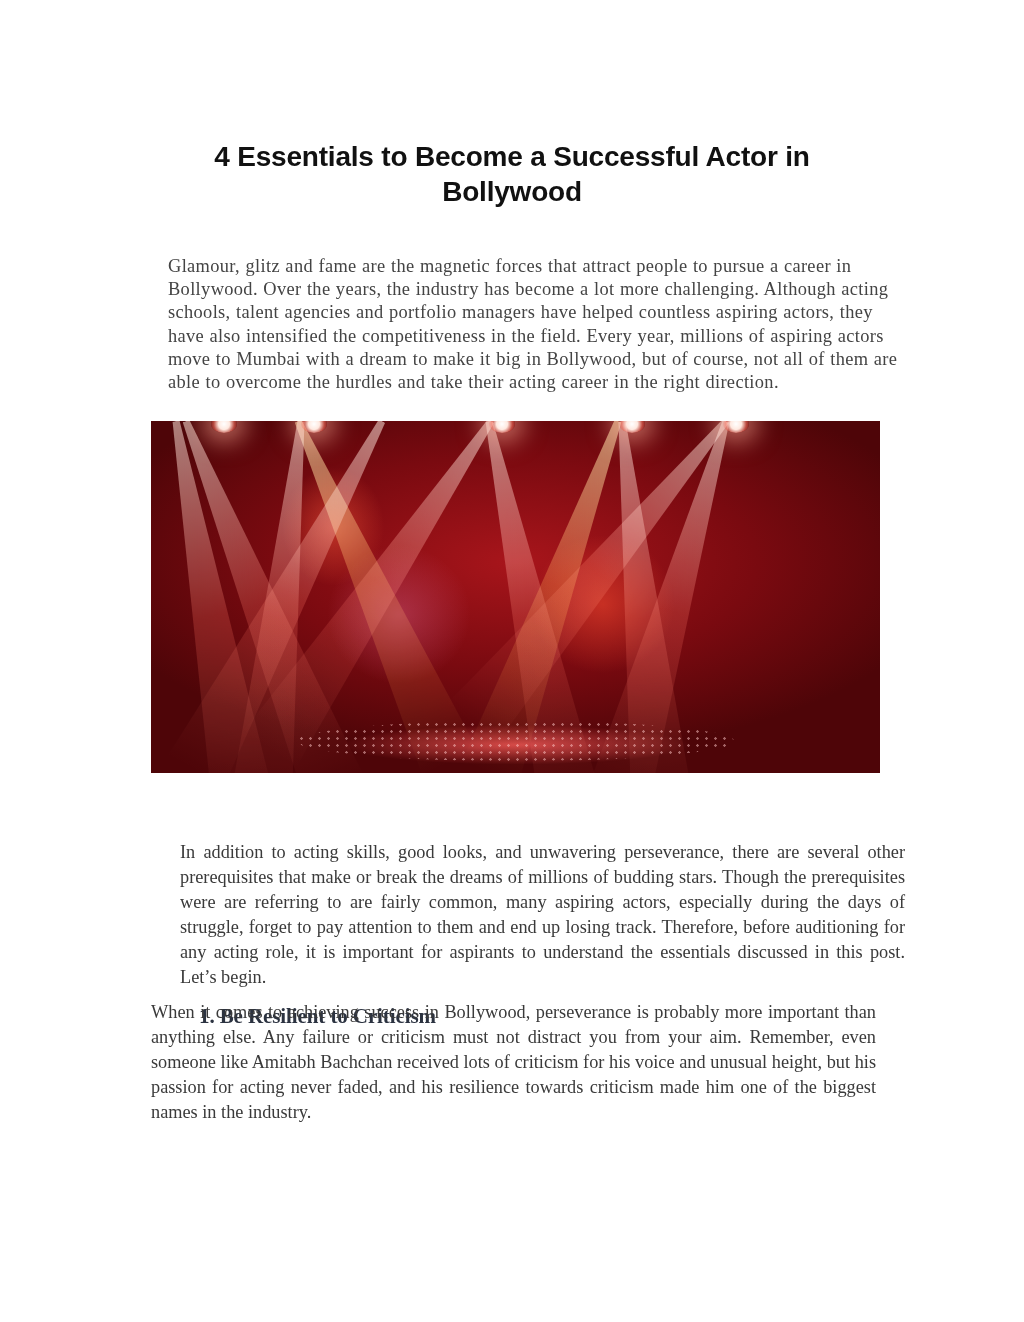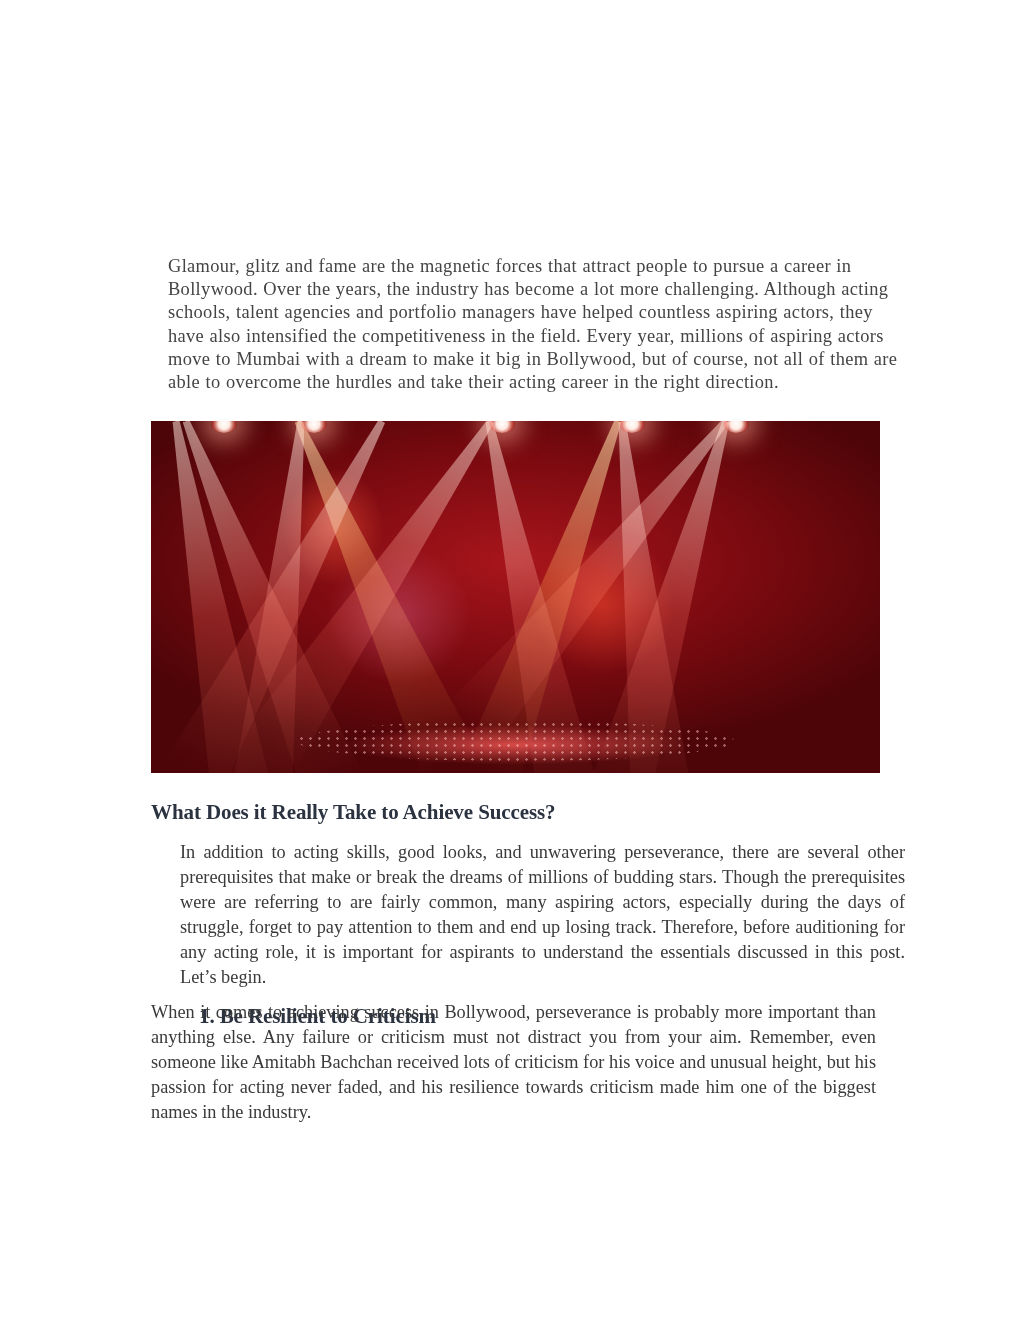--- a/index.html
+++ b/index.html
@@ -121,20 +121,21 @@
       text-align-last: left;
     }
     .body-text.p1 { top: 840px; margin-left: 29px; }
     .body-text.p2 { top: 1000px; }
   </style>
 </head>
 <body>
 
 <div class="page">
 
+  <h1 class="title">4 Essentials to Become a Successful Actor in Bollywood</h1>
 
   <p class="intro">Glamour, glitz and fame are the magnetic forces that attract people to pursue a career in Bollywood. Over the years, the industry has become a lot more challenging. Although acting schools, talent agencies and portfolio managers have helped countless aspiring actors, they have also intensified the competitiveness in the field. Every year, millions of aspiring actors move to Mumbai with a dream to make it big in Bollywood, but of course, not all of them are able to overcome the hurdles and take their acting career in the right direction.</p>
 
   <div class="hero" role="img" aria-label="red stage spotlights illuminating an empty stage">
     <div class="beam" style="left:0px; transform: rotate(-22deg);"></div>
     <div class="beam" style="left:-10px; transform: rotate(-10deg);"></div>
     <div class="beam warm" style="left:112px; transform: rotate(-24deg);"></div>
     <div class="beam" style="left:115px; transform: rotate(6deg);"></div>
     <div class="beam" style="left:196px; transform: rotate(28deg);"></div>
     <div class="beam" style="left:305px; transform: rotate(34deg);"></div>
@@ -146,19 +147,18 @@
 
     <div class="lamp" style="left:60px;"></div>
     <div class="lamp" style="left:150px;"></div>
     <div class="lamp" style="left:338px;"></div>
     <div class="lamp" style="left:468px;"></div>
     <div class="lamp" style="left:572px;"></div>
 
     <div class="floor"></div>
   </div>
 
-  <h2 class="h2 s1">What Does it Really Take to Achieve Success?</h2>
   <p class="body-text p1">In addition to acting skills, good looks, and unwavering perseverance, there are several other prerequisites that make or break the dreams of millions of budding stars. Though the prerequisites were are referring to are fairly common, many aspiring actors, especially during the days of struggle, forget to pay attention to them and end up losing track. Therefore, before auditioning for any acting role, it is important for aspirants to understand the essentials discussed in this post. Let’s begin.</p>
 
   <h2 class="h2 s2">1. Be Resilient to Criticism</h2>
   <p class="body-text p2">When it comes to achieving success in Bollywood, perseverance is probably more important than anything else. Any failure or criticism must not distract you from your aim. Remember, even someone like Amitabh Bachchan received lots of criticism for his voice and unusual height, but his passion for acting never faded, and his resilience towards criticism made him one of the biggest names in the industry.</p>
 
 </div>
 
 </body></html>

